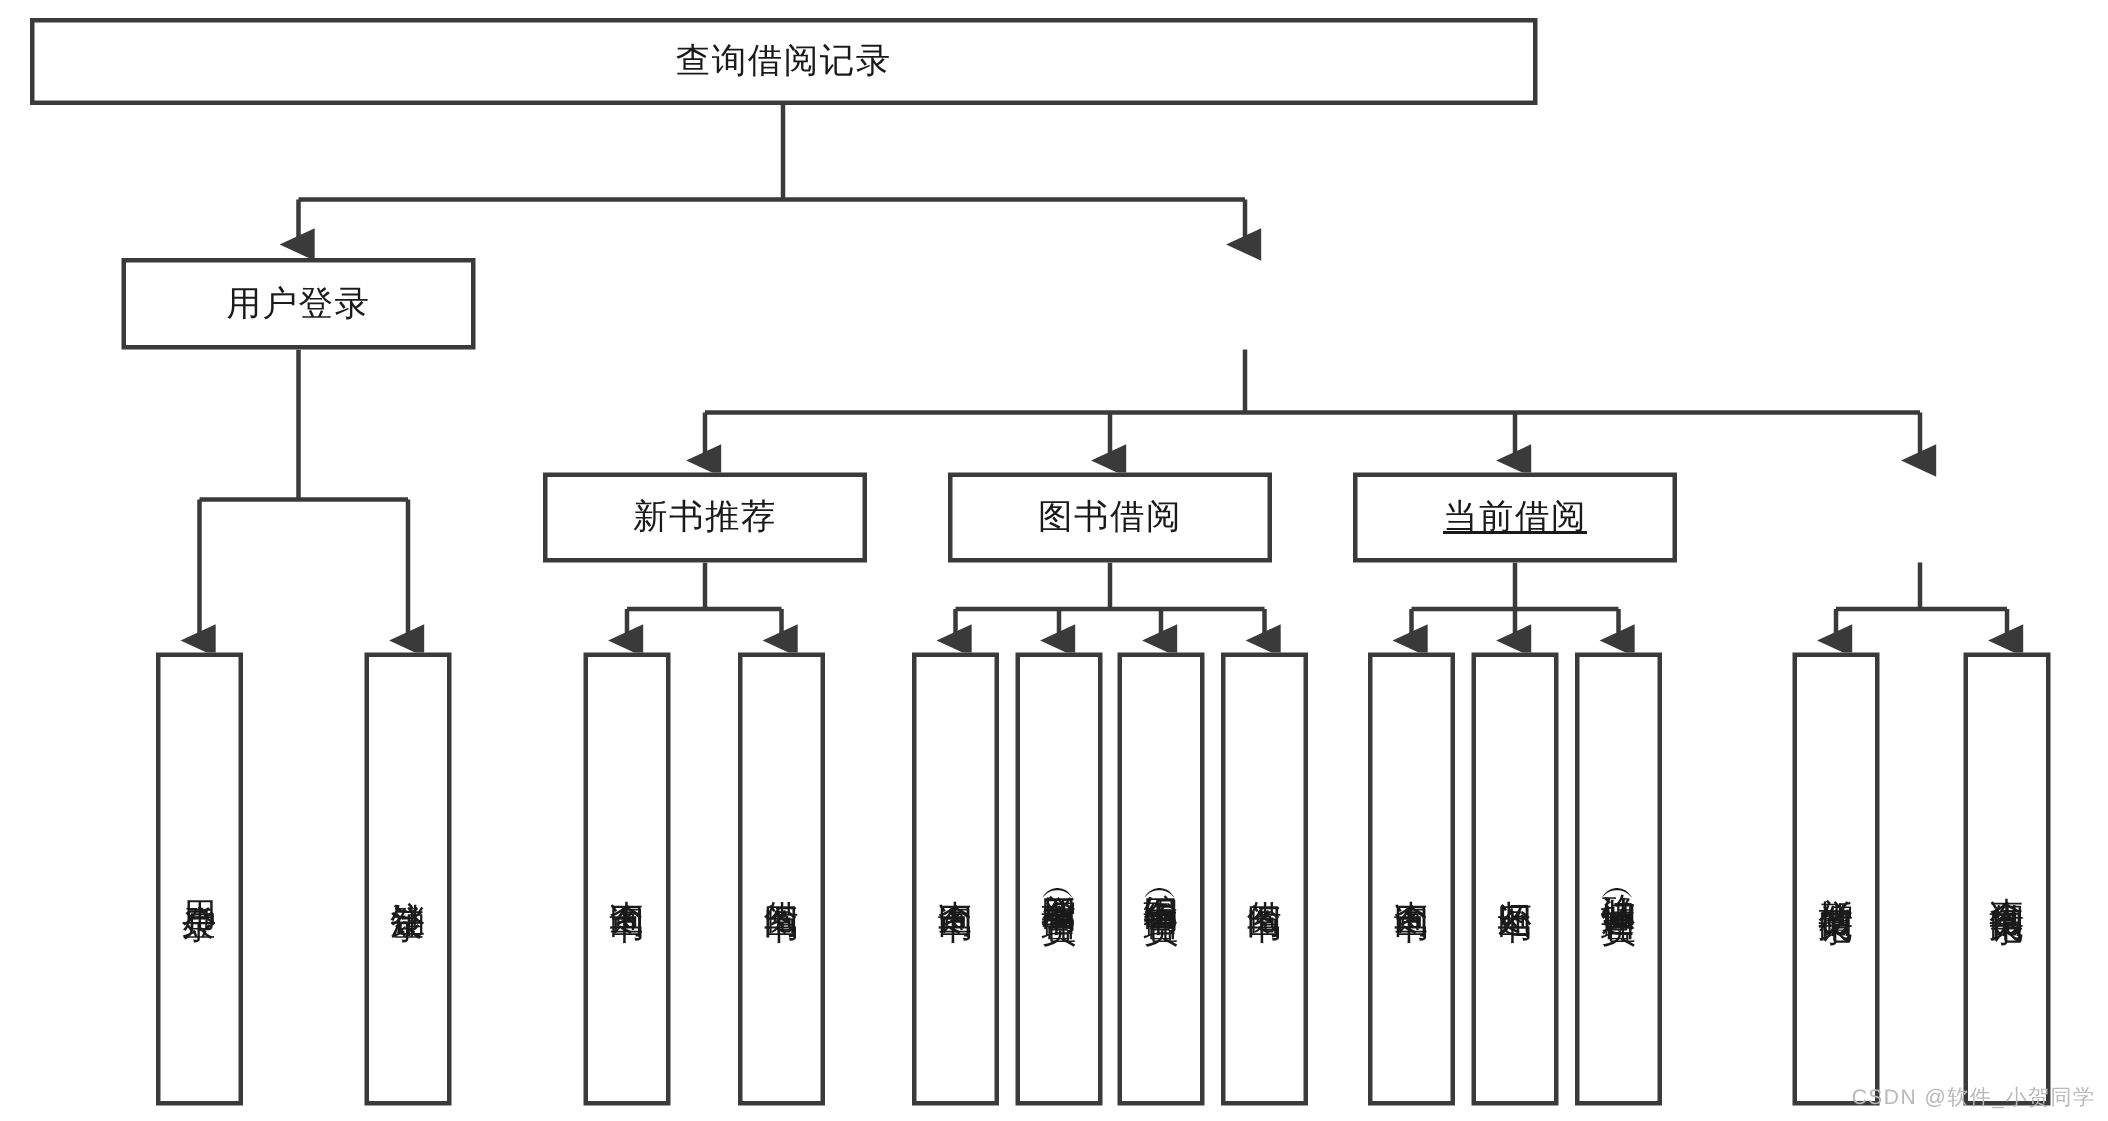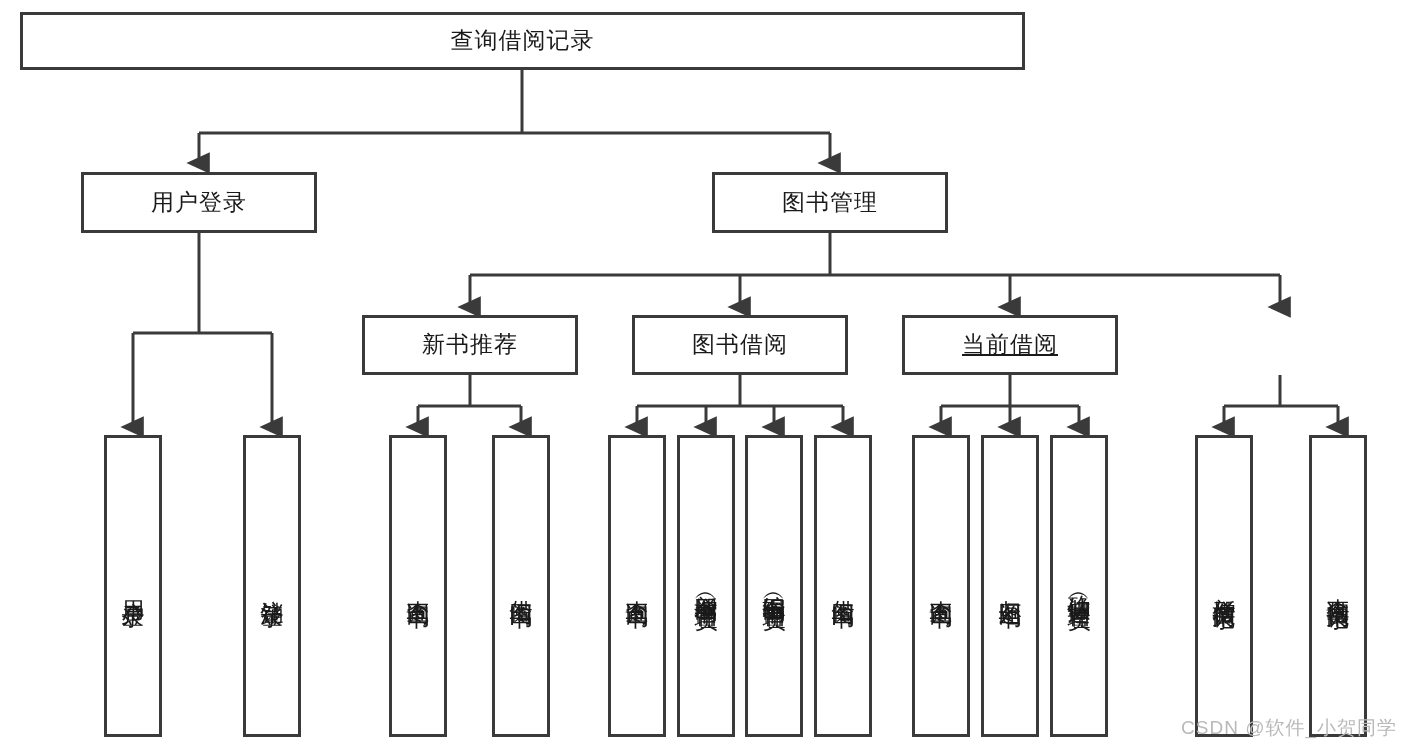--- a/index.html
+++ b/index.html
@@ -51,21 +51,21 @@
     left: 0;
     top: 0;
     width: 1405px;
     height: 747px;
     pointer-events: none;
   }
   .watermark {
     position: absolute;
     right: 8px;
     bottom: 6px;
-    font-size: 19px;
+    font-size: 14px;
     color: #b9b9b9;
     letter-spacing: 1px;
     white-space: nowrap;
   }
 </style>
 </head>
 <body>
 
 <div id="canvas">
 
@@ -119,23 +119,20 @@
     </g>
   </svg>
 
   <div class="node horiz" style="left:20px; top:12px; width:1005px; height:58px;">
     <span>查询借阅记录</span>
   </div>
 
   <div class="node horiz" style="left:81px; top:172px; width:236px; height:61px;">
     <span>用户登录</span>
   </div>
-  <div class="node horiz" style="left:712px; top:172px; width:236px; height:61px;">
-    <span>图书管理</span>
-  </div>
 
   <div class="node horiz" style="left:632px; top:315px; width:216px; height:60px;">
     <span>图书借阅</span>
   </div>
   <div class="node horiz" style="left:362px; top:315px; width:216px; height:60px;">
     <span>新书推荐</span>
   </div>
   <div class="node horiz" style="left:902px; top:315px; width:216px; height:60px;text-decoration:underline;">
     <span>当前借阅</span>
   </div>

